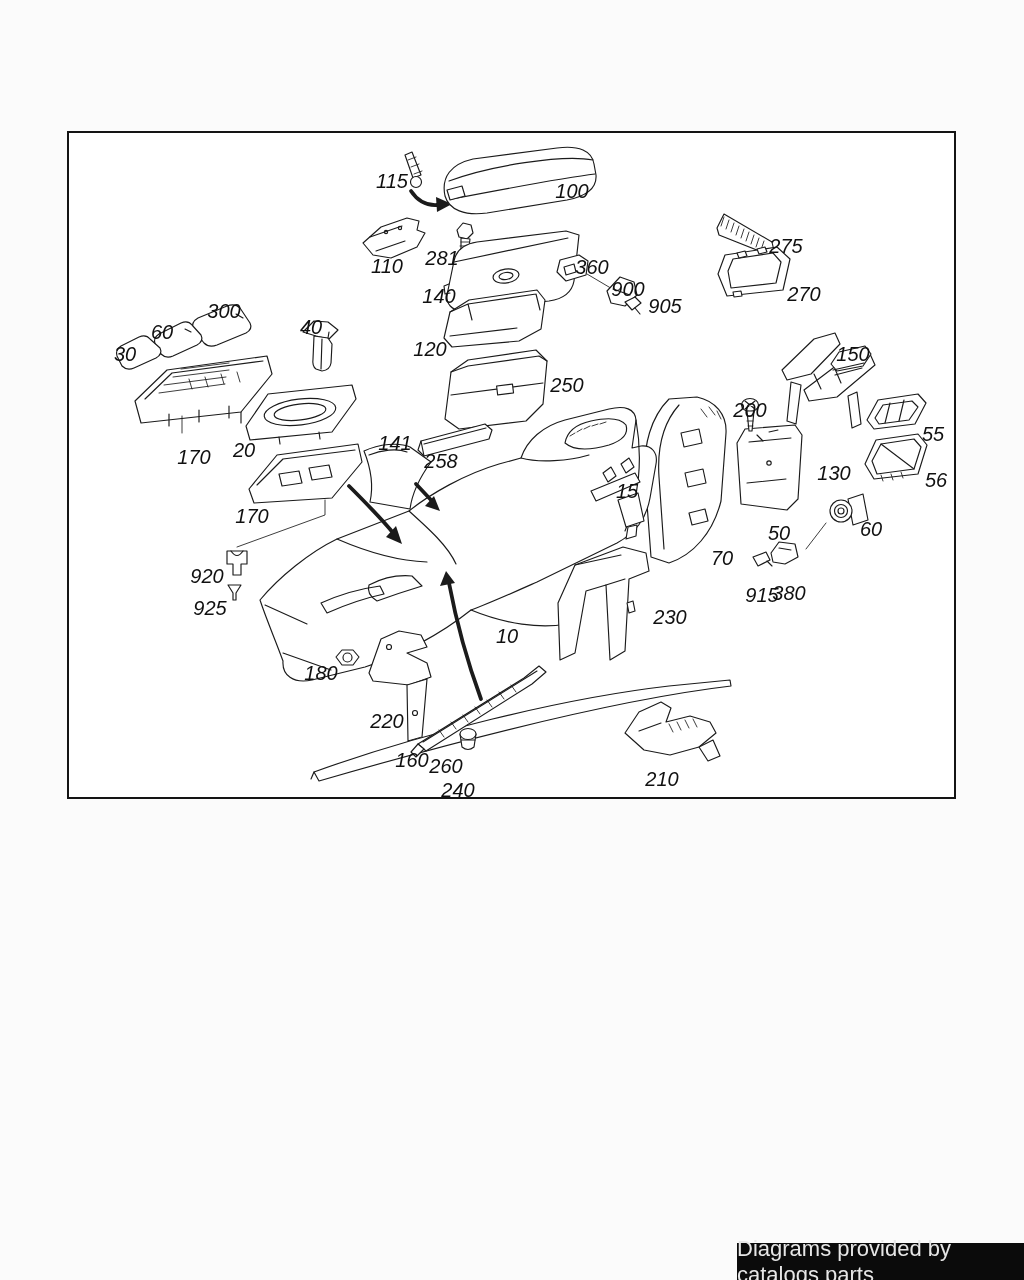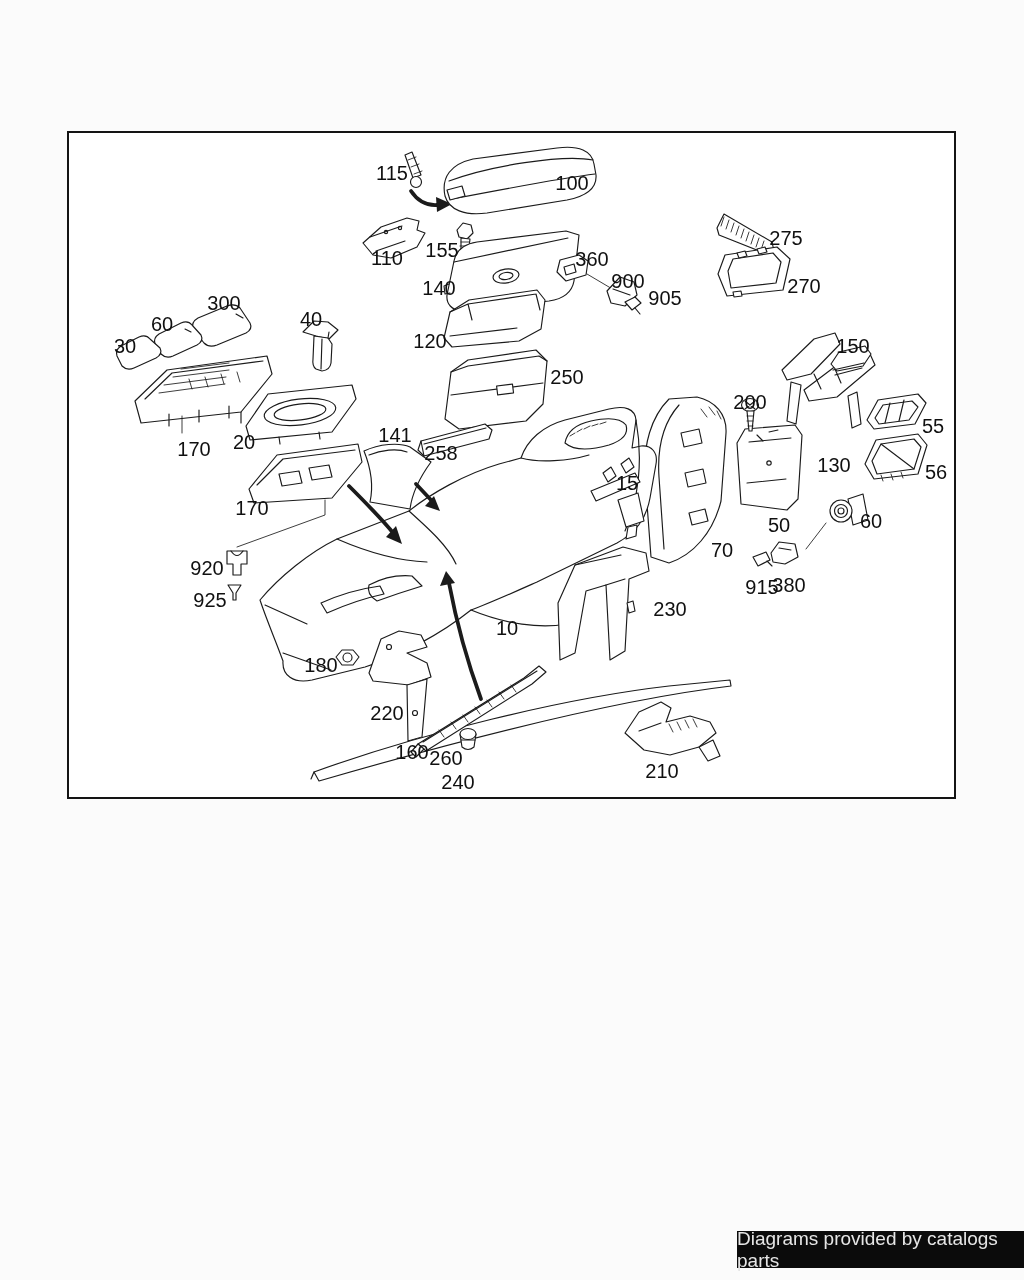--- a/index.html
+++ b/index.html
@@ -24,30 +24,30 @@
   }
   .art{position:absolute;left:0;top:0;width:885px;height:664px;}
   .art path,.art ellipse,.art circle,.art polygon,.art rect,.art line{
     stroke:var(--ink);fill:none;stroke-width:1.15;
     stroke-linejoin:round;stroke-linecap:round;
   }
   .art .fw{fill:#ffffff;}
   .art .thin{stroke-width:0.85;}
   .art .bold{stroke-width:3.8;fill:none;}
   .art .fill{fill:var(--ink);stroke:none;}
-  .labels{position:absolute;left:0;top:8px;width:885px;height:489px;pointer-events:none;}
+  .labels{position:absolute;left:0;top:16px;width:885px;height:489px;pointer-events:none;font-style:italic;}
   .part-label{
     position:absolute;transform:translate(-50%,-50%);
     font-size:20px;color:#101010;white-space:nowrap;letter-spacing:0px;
   }
   .footer{
-    position:absolute;right:0;bottom:12px;width:287px;height:37px;
+    position:absolute;right:0;bottom:0;width:287px;height:37px;
     background:var(--footer-bg);color:var(--footer-fg);
     display:flex;align-items:center;justify-content:center;
-    font-size:19px;
+    font-size:22px;
   }
 </style>
 </head>
 <body>
 
 <div class="page">
   <div class="diagram-frame">
 
     <svg class="art" viewBox="0 0 885 664">
 
@@ -302,21 +302,21 @@
         <path class="thin" d="M600,591 l4,8 M608,589 l4,8 M616,587 l4,8 M624,586 l4,8"></path>
         <path class="fw" d="M630,614 L639,628 L651,623 L644,607 Z"></path>
         <path d="M570,598 L592,590"></path>
       </g>
     </svg>
 
     <div class="labels">
         <span class="part-label" style="left: 323px; top: 32px;">115</span>
         <span class="part-label" style="left: 503px; top: 42px;">100</span>
         <span class="part-label" style="left: 318px; top: 117px;">110</span>
-        <span class="part-label" style="left: 373px; top: 109px;">155</span>
+        <span class="part-label" style="left: 373px; top: 109px;">281</span>
         <span class="part-label" style="left: 370px; top: 147px;">140</span>
         <span class="part-label" style="left: 523px; top: 118px;">360</span>
         <span class="part-label" style="left: 559px; top: 140px;">900</span>
         <span class="part-label" style="left: 576px; top: 157px; margin-left: 20px;">905</span>
         <span class="part-label" style="left: 361px; top: 200px;">120</span>
         <span class="part-label" style="left: 498px; top: 236px;">250</span>
         <span class="part-label" style="left: 326px; top: 294px;">141</span>
         <span class="part-label" style="left: 372px; top: 312px;">258</span>
         <span class="part-label" style="left: 717px; top: 97px;">275</span>
         <span class="part-label" style="left: 735px; top: 145px;">270</span>

